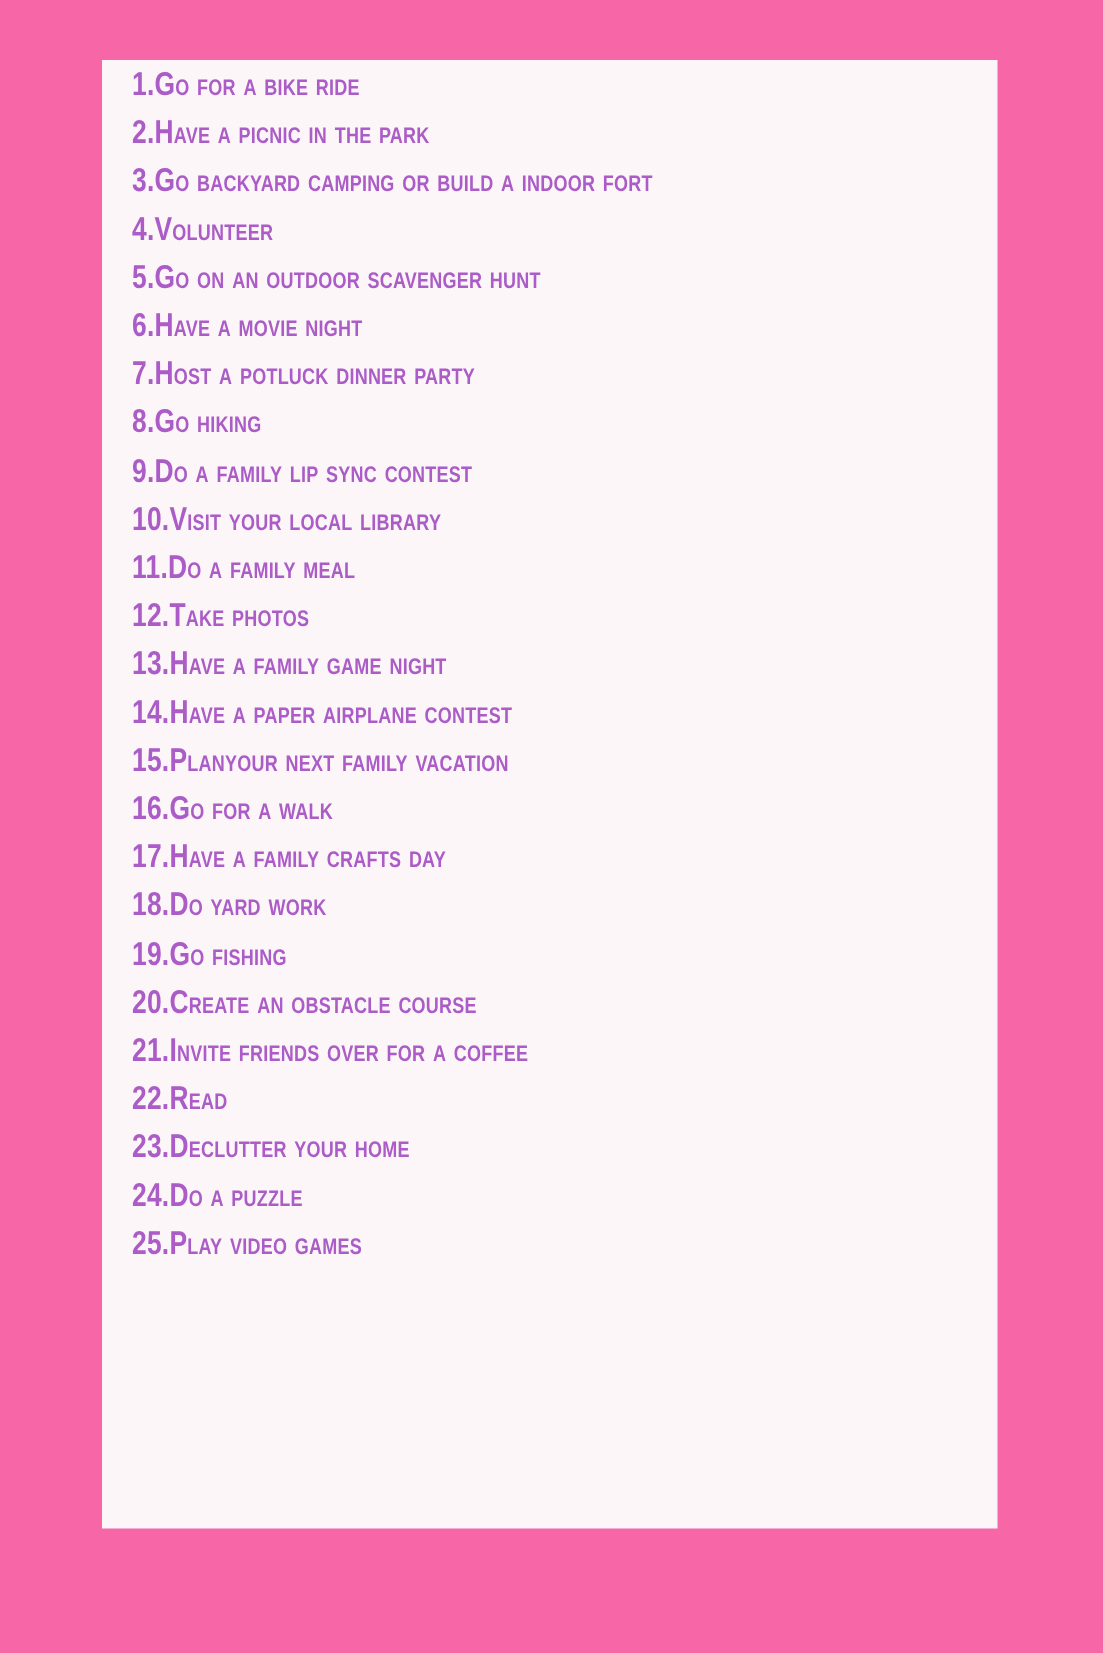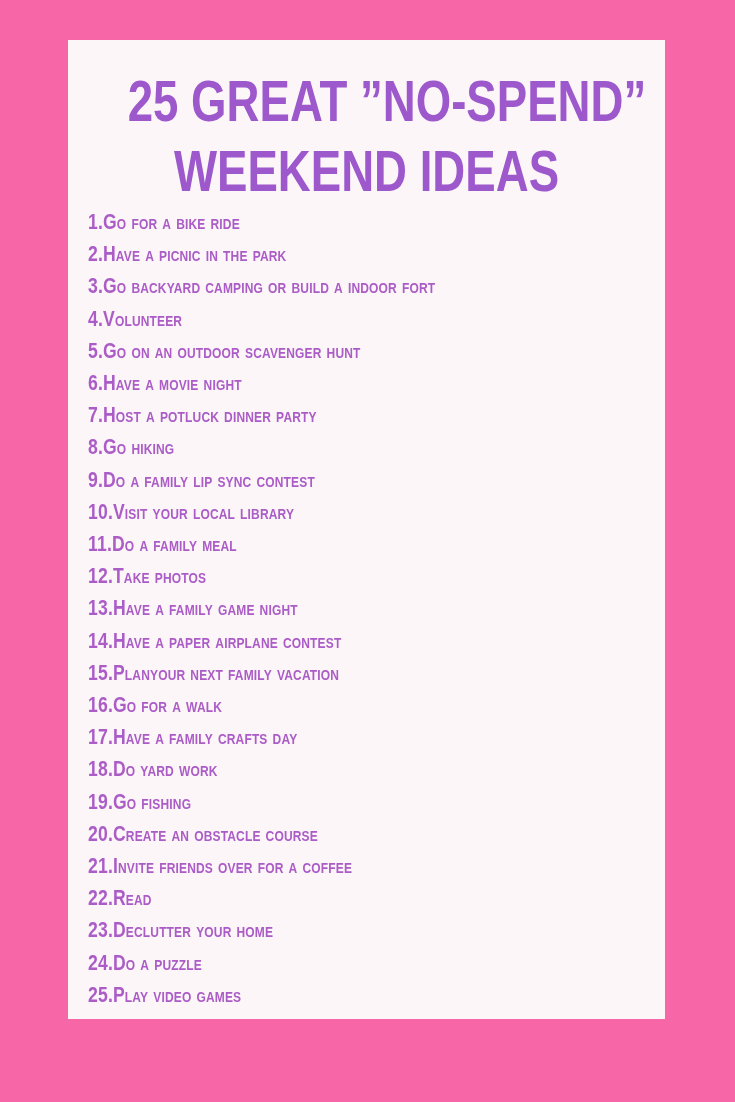--- a/index.html
+++ b/index.html
@@ -56,24 +56,20 @@
   }
   .idea-num, .idea-text {
     display: inline;
   }
 </style>
 </head>
 <body>
 
 <div class="poster">
   <div class="card">
-    <h1 class="title">
-      <span class="title-line">25 GREAT ”NO-SPEND”</span>
-      <span class="title-line">WEEKEND IDEAS</span>
-    </h1>
     <ol class="ideas" id="ideas-list">
         <li class="idea"><span class="idea-num">1.</span><span class="idea-text">Go for a bike ride</span></li>
         <li class="idea"><span class="idea-num">2.</span><span class="idea-text">Have a picnic in the park</span></li>
         <li class="idea"><span class="idea-num">3.</span><span class="idea-text">Go backyard camping or build a indoor fort</span></li>
         <li class="idea"><span class="idea-num">4.</span><span class="idea-text">Volunteer</span></li>
         <li class="idea"><span class="idea-num">5.</span><span class="idea-text">Go on an outdoor scavenger hunt</span></li>
         <li class="idea"><span class="idea-num">6.</span><span class="idea-text">Have a movie night</span></li>
         <li class="idea"><span class="idea-num">7.</span><span class="idea-text">Host a potluck dinner party</span></li>
         <li class="idea"><span class="idea-num">8.</span><span class="idea-text">Go hiking</span></li>
         <li class="idea"><span class="idea-num">9.</span><span class="idea-text">Do a family lip sync contest</span></li>

